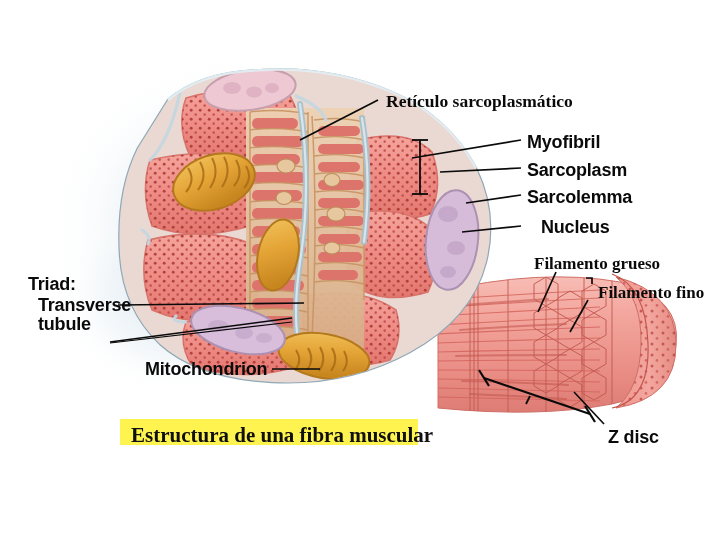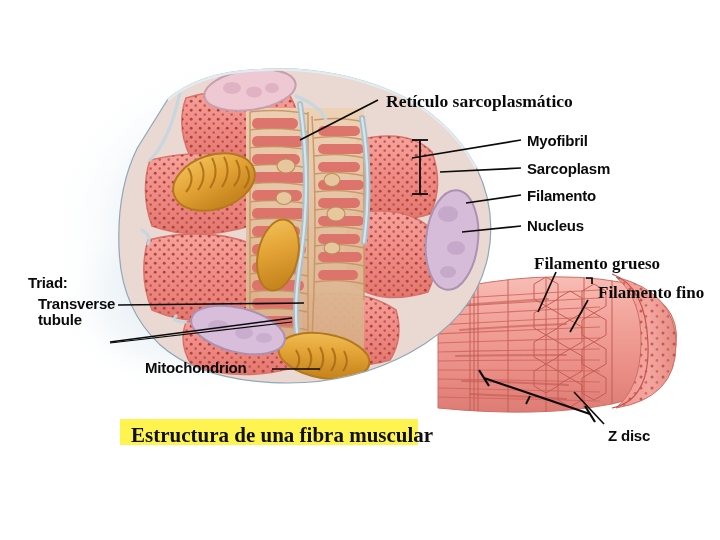--- a/index.html
+++ b/index.html
@@ -25,37 +25,37 @@
   }
   .lbl {
     position: absolute;
     white-space: pre;
     color: #0a0a0a;
     line-height: 1.08;
   }
   .lbl-sans {
     font-family: "Liberation Sans", sans-serif;
     font-weight: bold;
-    font-size: 15px;
+    font-size: 18px;
     letter-spacing: -0.2px;
   }
   .lbl-serif {
     font-family: "Liberation Serif", serif;
     font-weight: bold;
     font-size: 17px;
   }
   #label-reticulo {
     left: 386px;
     top: 92px;
     font-size: 17.5px;
   }
   #label-myofibril   { left: 527px; top: 133px; }
   #label-sarcoplasm  { left: 527px; top: 161px; }
   #label-sarcolemma  { left: 527px; top: 188px; }
-  #label-nucleus     { left: 527px; top: 218px; text-align: center; }
+  #label-nucleus     { left: 541px; top: 218px; text-align: center; }
   #label-filamento-grueso { left: 534px; top: 255px; text-align: right; }
   #label-filamento-fino   { left: 598px; top: 284px; }
   #label-triad       { left: 28px; top: 275px; }
   #label-transverse  { left: 38px; top: 296px; }
   #label-terminal    { left: 38px; top: 334px; }
   #label-mitochondrion { left: 145px; top: 360px; }
   #label-sarcomero   { left: 427px; top: 423px; font-size: 18px; }
   #label-zdisc       { left: 608px; top: 428px; }
   #caption-box {
     position: absolute;
@@ -421,21 +421,21 @@
       </g>
     </g>
   </svg>
 
   <div class="lbl lbl-serif" id="label-reticulo">Retículo sarcoplasmático</div>
 
   <div class="lbl lbl-sans" id="label-myofibril">Myofibril</div>
 
   <div class="lbl lbl-sans" id="label-sarcoplasm">Sarcoplasm</div>
 
-  <div class="lbl lbl-sans" id="label-sarcolemma">Filamento</div>
+  <div class="lbl lbl-sans" id="label-sarcolemma">Sarcolemma</div>
 
   <div class="lbl lbl-sans" id="label-nucleus">Nucleus</div>
 
   <div class="lbl lbl-serif" id="label-filamento-grueso">Filamento grueso</div>
 
   <div class="lbl lbl-serif" id="label-filamento-fino">Filamento fino</div>
 
   <div class="lbl lbl-sans" id="label-triad">Triad:</div>
 
   <div class="lbl lbl-sans" id="label-transverse">Transverse

